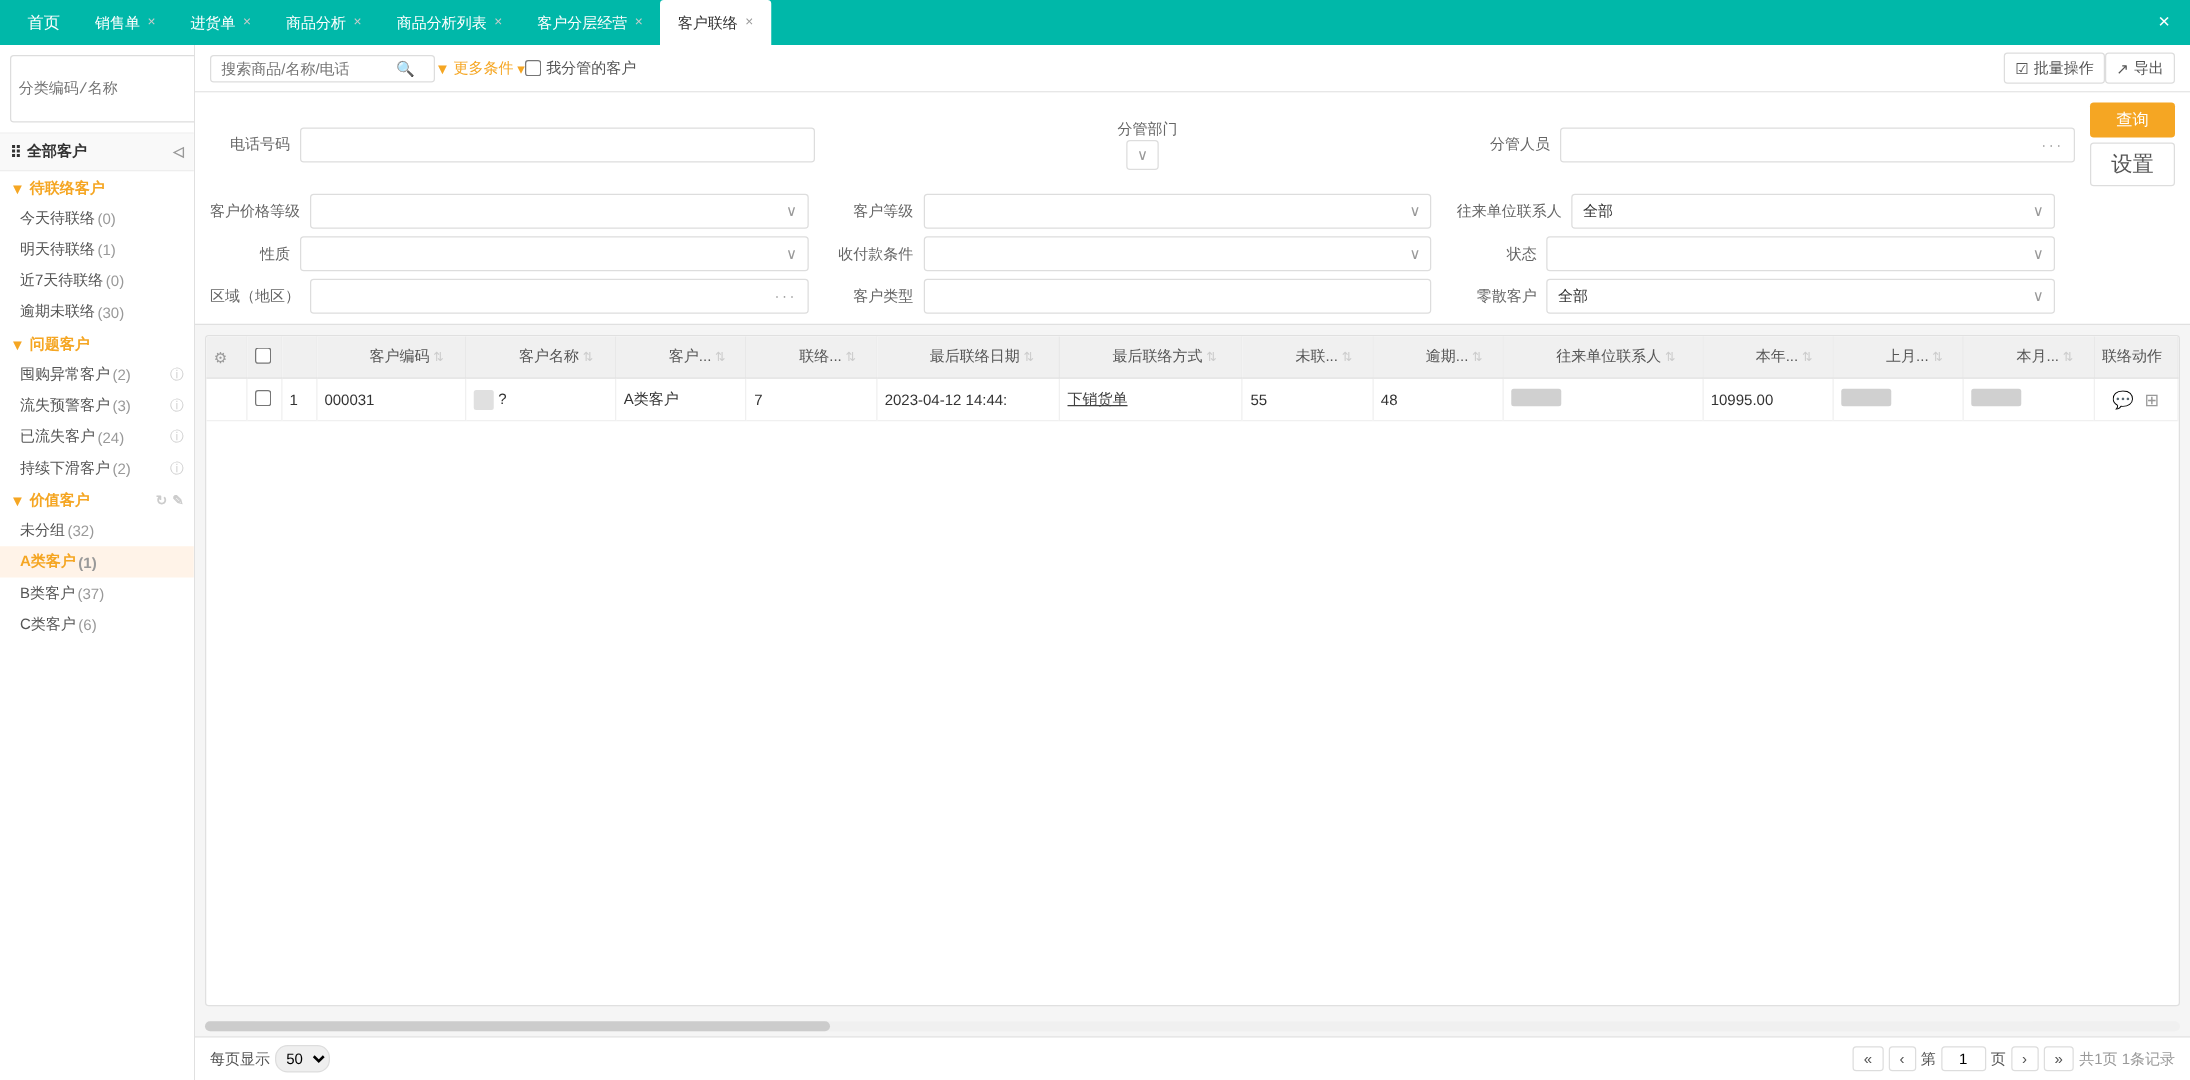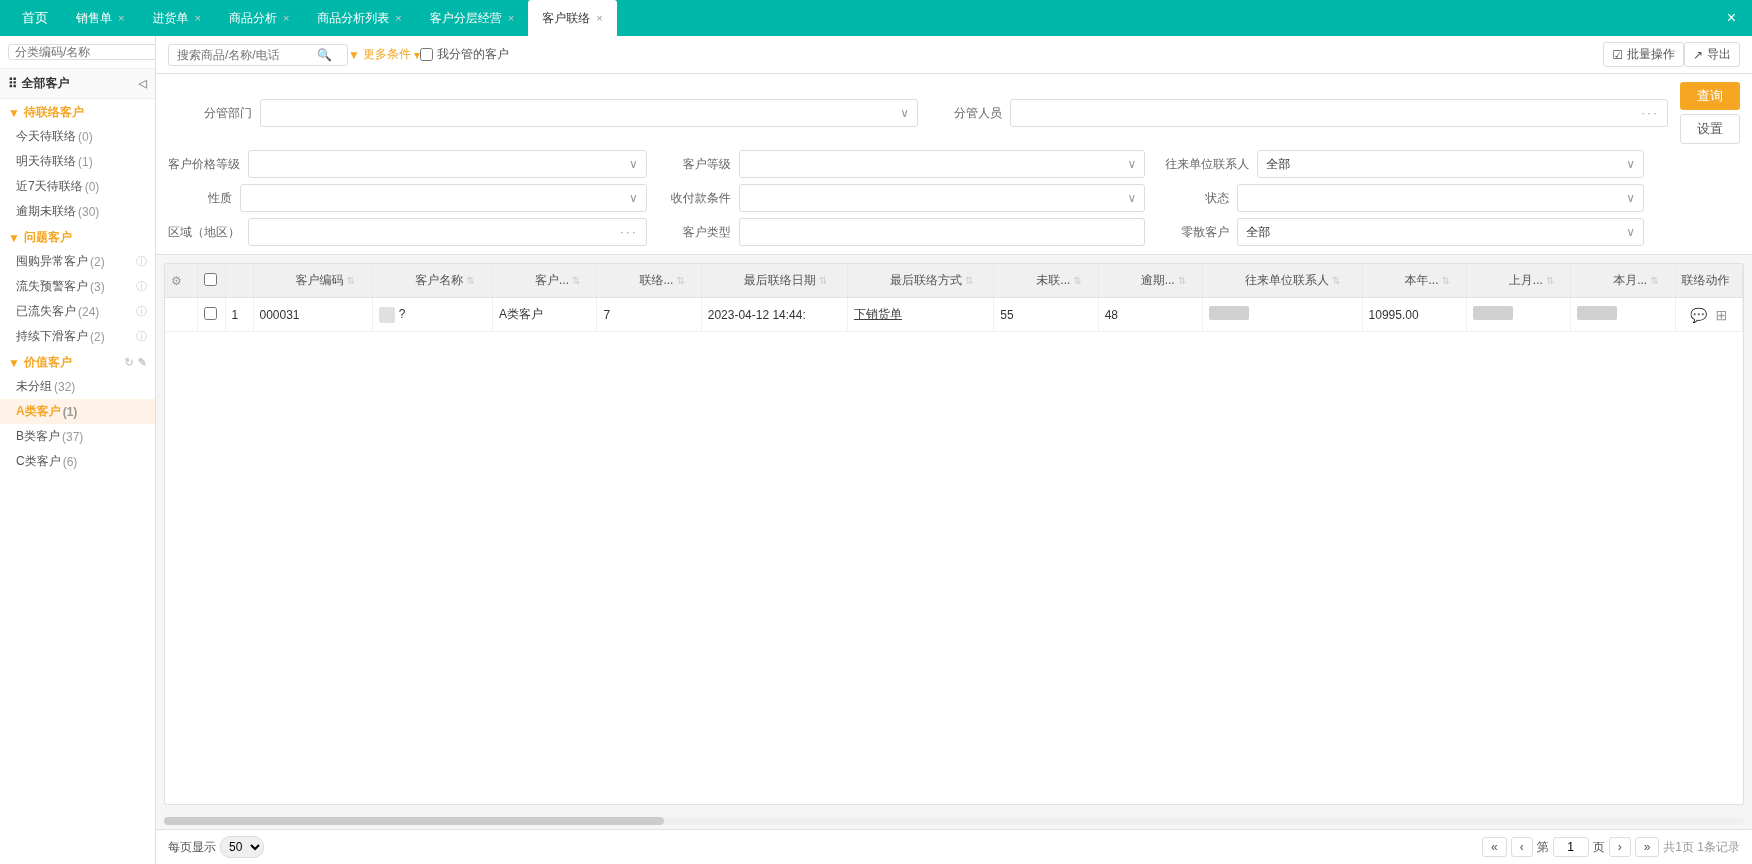--- a/index.html
+++ b/index.html
@@ -28,22 +28,23 @@
 
     
     .sidebar {
       width: 156px; background: #fff; border-right: 1px solid #e0e0e0;
       display: flex; flex-direction: column; overflow-y: auto;
     }
     .sidebar-search {
       display: flex; align-items: center; padding: 8px 8px; border-bottom: 1px solid #eee;
     }
     .sidebar-search input {
-      flex: 1; border: 1px solid #ddd; border-radius: 3px; padding: 0 6px; font-size: 12px; color: #666;
+      flex: 1; border: 1px solid #ddd; border-radius: 3px; padding: 19px 6px; font-size: 12px; color: #666;
       outline: none;
+      font-family: Liberation Mono, monospace;
     }
 
     .sidebar-section-header {
       display: flex; align-items: center; padding: 6px 8px; background: #f9f9f9;
       font-weight: bold; color: #333; cursor: pointer; border-bottom: 1px solid #eee;
     }
     .sidebar-section-header .icon { margin-right: 4px; font-size: 13px; }
     .sidebar-section-header .collapse-btn { margin-left: auto; color: #999; font-size: 11px; cursor: pointer; }
 
     .sidebar-group-title {
@@ -114,21 +115,21 @@
     .filter-select .dots { color: #999; letter-spacing: 2px; }
     .action-buttons {
       display: flex; flex-direction: column; gap: 4px; margin-left: 12px;
     }
     .btn-query {
       background: #f5a623; color: #fff; border: none; border-radius: 3px;
       padding: 5px 16px; cursor: pointer; font-size: 13px;
     }
     .btn-settings {
       background: #fff; color: #555; border: 1px solid #ddd; border-radius: 3px;
-      padding: 5px 16px; cursor: pointer; font-size: 13px;
+      padding: 5px 16px; cursor: pointer; font-size: 17px;
     }
 
     
     .table-area {
       flex: 1; overflow: auto; padding: 0; background: #fff; margin: 8px;
       border: 1px solid #e0e0e0; border-radius: 3px;
     }
     table {
       width: 100%; border-collapse: collapse; min-width: 1200px;
     }
@@ -328,21 +329,25 @@
       </div>
       <div class="toolbar-btn">
         <span>↗</span>
         <span>导出</span>
       </div>
     </div>
 
     <div class="advanced-filters">
 
       <div class="filter-row">
-        <div class="filter-field" style="margin-left:20px;">
+        <div class="filter-field">
+          <span class="filter-label">电话号码</span>
+          <input class="filter-input" type="text" style="">
+        </div>
+        <div class="filter-field" style="margin-left:20px;flex-direction:column;">
           <span class="filter-label">分管部门</span>
           <div class="filter-select">
             <span></span>
             <span class="chevron">∨</span>
           </div>
         </div>
         <div class="filter-field" style="margin-left:20px;">
           <span class="filter-label">分管人员</span>
           <div class="filter-select">
             <span></span>

